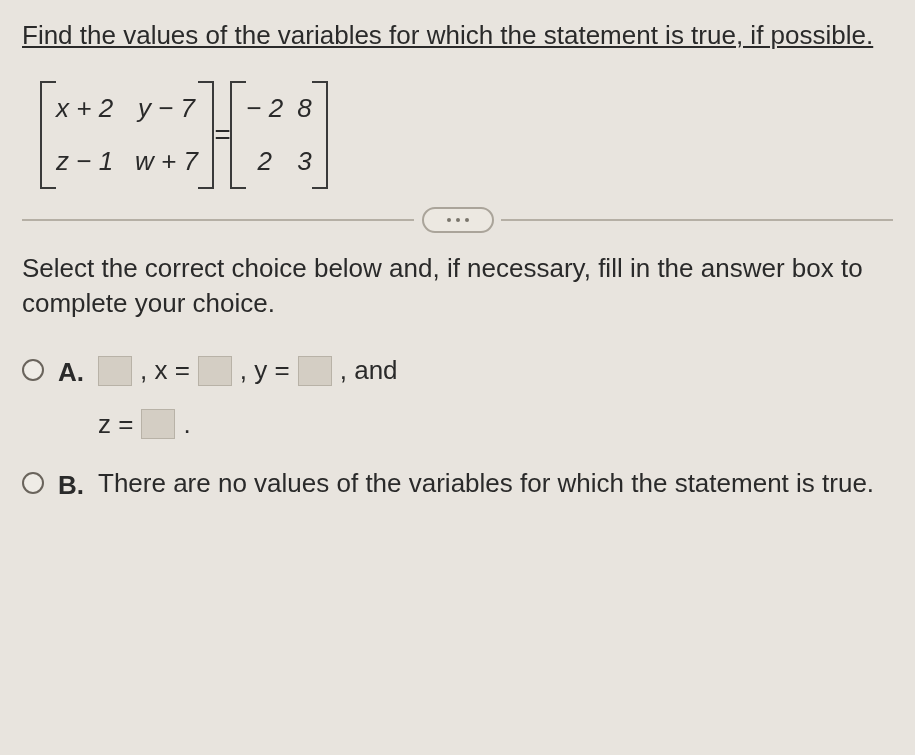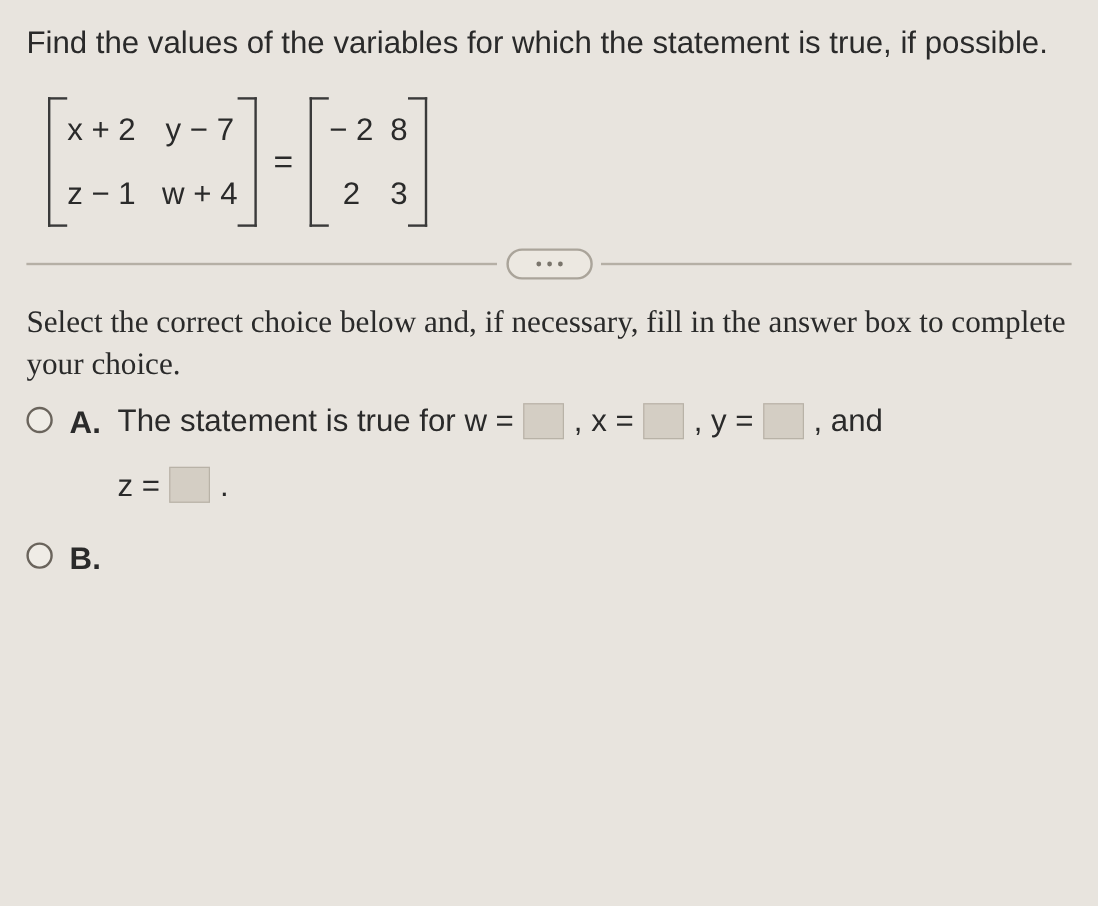--- a/index.html
+++ b/index.html
@@ -12,27 +12,28 @@
       background: #e8e4de;
       width: 915px;
       height: 755px;
       padding: 18px 22px;
       color: #2a2a2a;
       font-size: 26px;
       line-height: 1.35;
     }
     .question-text {
       margin-bottom: 28px;
+      text-decoration: underline;
     }
     .matrix-equation {
       display: flex;
       align-items: center;
-      gap: 14px;
       margin-left: 18px;
       margin-bottom: 30px;
+      font-style: italic;
     }
     .matrix {
       position: relative;
       padding: 10px 16px;
     }
     .matrix::before,
     .matrix::after {
       content: "";
       position: absolute;
       top: 0;
@@ -91,22 +92,21 @@
       gap: 5px;
       cursor: pointer;
     }
     .separator-pill .dot {
       width: 4px;
       height: 4px;
       background: #7a756c;
       border-radius: 50%;
     }
     .instruction {
-      margin-bottom: 12px;
-      font-family: Liberation Serif, serif;
+      margin-bottom: 32px;
     }
     .choice {
       display: flex;
       align-items: flex-start;
       gap: 14px;
       margin-bottom: 24px;
     }
     .radio {
       flex-shrink: 0;
       width: 22px;
@@ -153,21 +153,21 @@
 <body>
 
 <div class="question-text">Find the values of the variables for which the statement is true, if possible.</div>
 
 <div class="matrix-equation">
   <div class="matrix">
     <div class="matrix-grid">
       <div class="matrix-cell">x + 2</div>
       <div class="matrix-cell">y − 7</div>
       <div class="matrix-cell">z − 1</div>
-      <div class="matrix-cell">w + 4</div>
+      <div class="matrix-cell">w + 7</div>
     </div>
   </div>
   <div class="equals">=</div>
   <div class="matrix">
     <div class="matrix-grid rhs">
       <div class="matrix-cell">− 2</div>
       <div class="matrix-cell">8</div>
       <div class="matrix-cell">2</div>
       <div class="matrix-cell">3</div>
     </div>
@@ -182,32 +182,34 @@
   </div>
 </div>
 
 <div class="instruction">Select the correct choice below and, if necessary, fill in the answer box to complete your choice.</div>
 
 <div class="choice">
   <div class="radio"></div>
   <div class="choice-letter">A.</div>
   <div class="choice-body">
     <div class="choice-line">
-      <span class="text-run">The statement is true for w =</span>
       <span class="answer-box"></span>
       <span class="text-run">, x =</span>
       <span class="answer-box"></span>
       <span class="text-run">, y =</span>
       <span class="answer-box"></span>
       <span class="text-run">, and</span>
     </div>
     <div class="z-line">
       <span class="text-run">z =</span>
       <span class="answer-box"></span>
       <span class="text-run">.</span>
     </div>
   </div>
 </div>
 
 <div class="choice">
   <div class="radio"></div>
   <div class="choice-letter">B.</div>
+  <div class="choice-body">
+    <span>There are no values of the variables for which the statement is true.</span>
+  </div>
 </div>
 
 </body></html>

